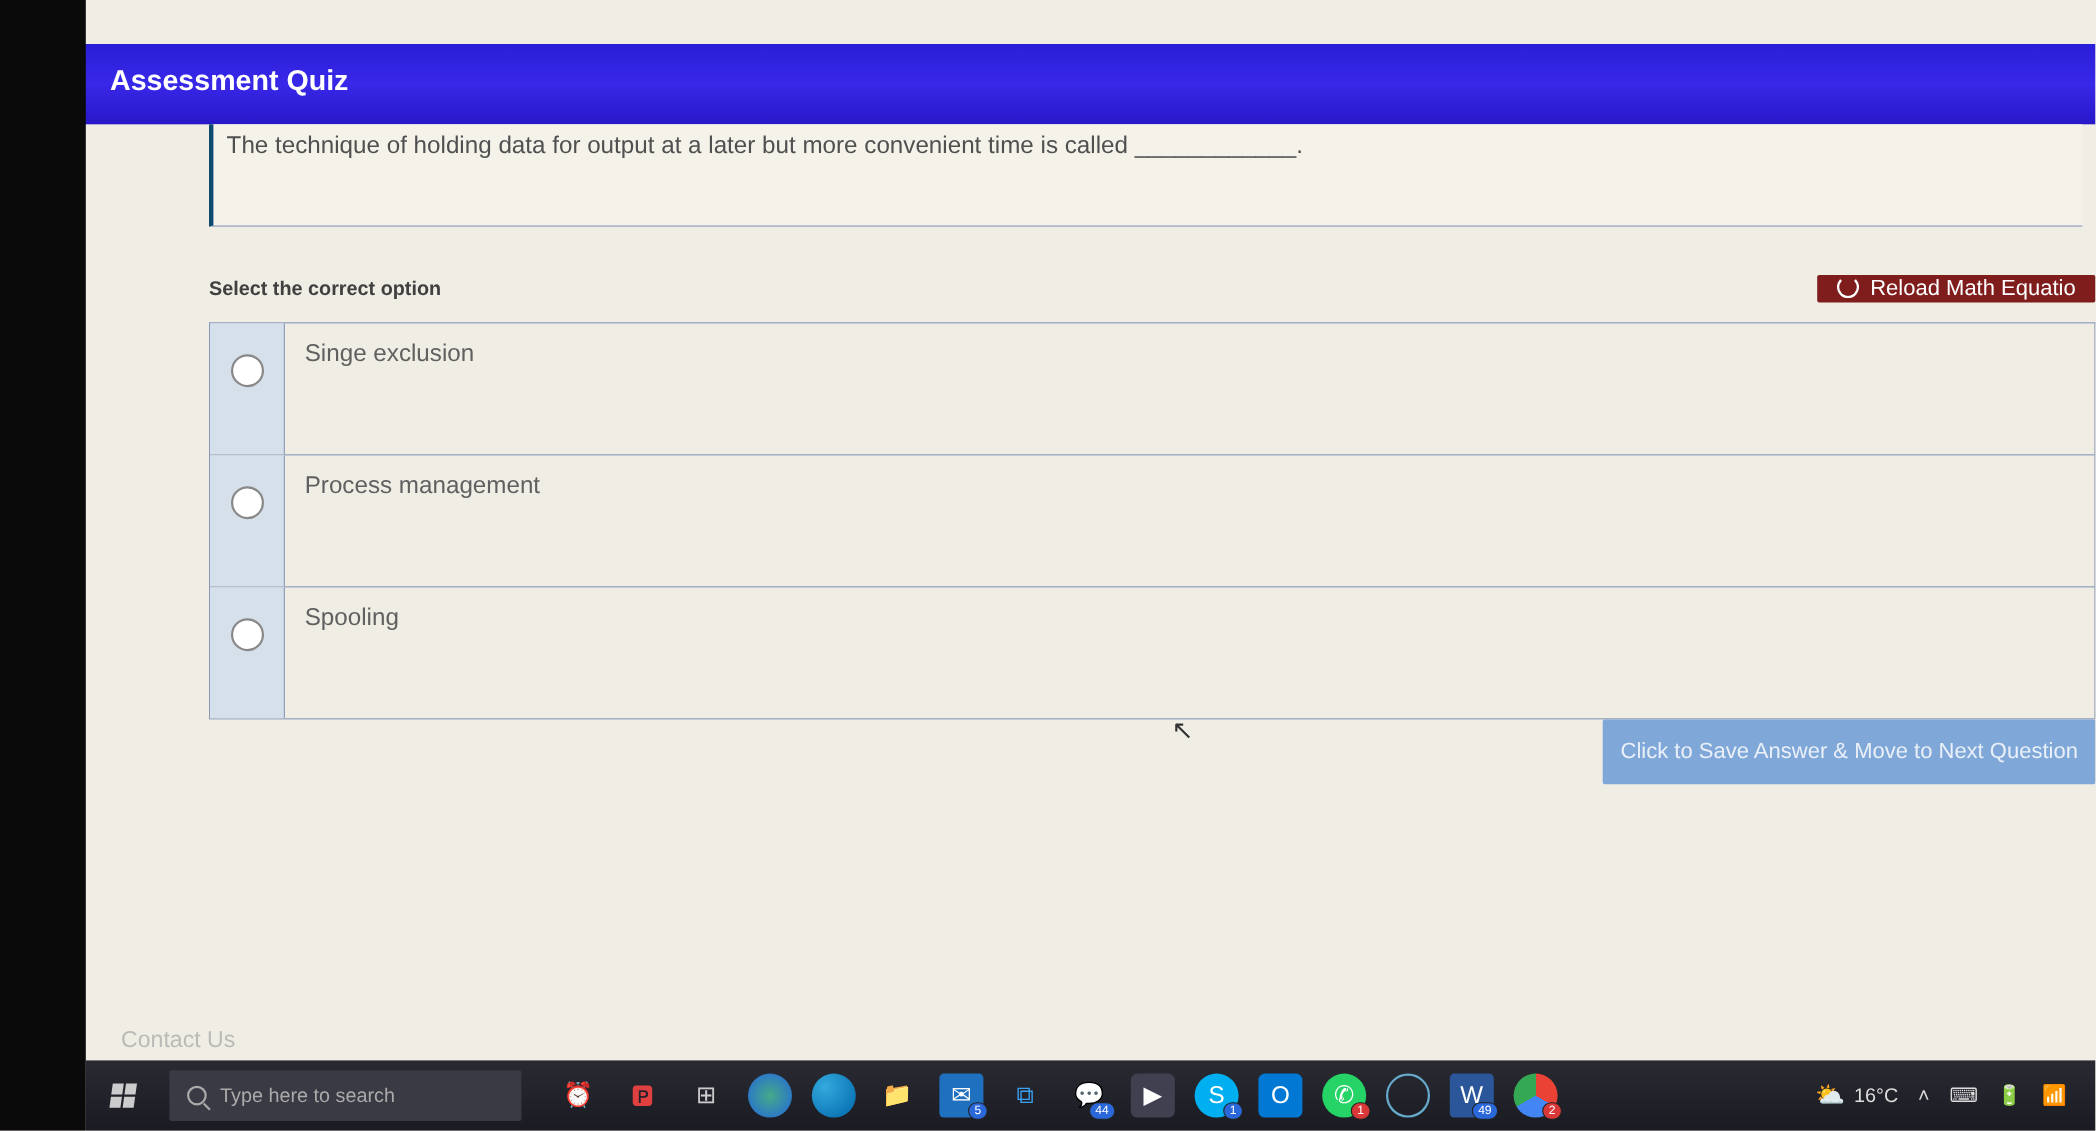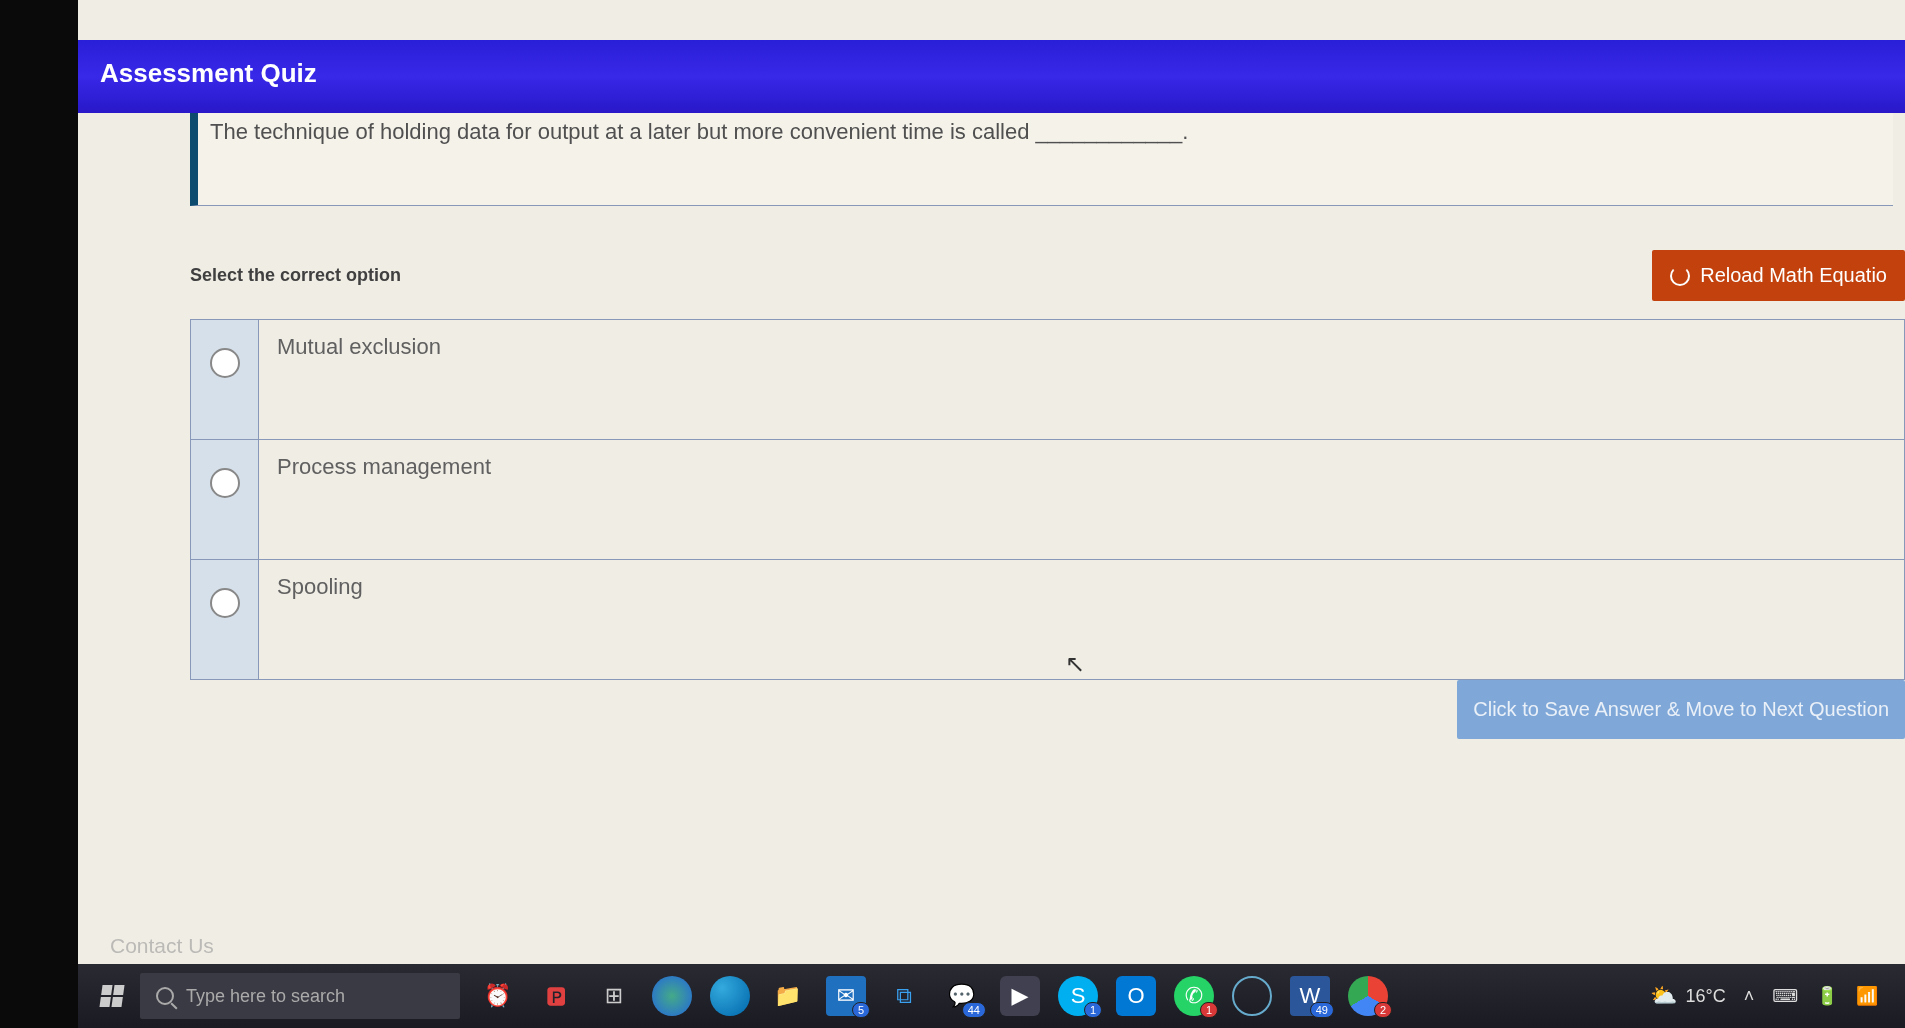--- a/index.html
+++ b/index.html
@@ -10,45 +10,45 @@
       color: #fff;
       padding: 18px 30px 24px 100px;
       font-size: 26px;
       font-weight: 700;
       margin-top: 40px;
     }
 
     .content { padding: 0 0 0 190px; }
 
     .question-box {
-      border-left: 8px solid #0c4a6e;
+      border-left: 4px solid #0c4a6e;
       border-bottom: 1px solid #8898b8;
       padding: 6px 16px 60px 12px;
       margin-right: 12px;
       background: #f5f2ea;
     }
     .question-box p { font-size: 22px; color: #505050; font-weight: 400; }
 
     .instruction-row {
       display: flex;
       justify-content: space-between;
       align-items: center;
       margin-top: 44px;
       margin-bottom: 18px;
       padding-right: 0;
     }
     .instruction-row .label { font-size: 18px; font-weight: 700; color: #404040; }
     .reload-btn {
-      background: #c2410c;
+      background: #7f1d1d;
       color: #fff;
       border: none;
-      padding: 14px 18px;
+      padding: 1px 18px;
       font-size: 20px;
       display: flex;
-      align-items: center;
+      align-items: flex-start;
       gap: 10px;
       cursor: pointer;
       border-radius: 2px;
     }
     .reload-btn .ic {
       width: 20px; height: 20px; border: 2px solid #fff; border-radius: 50%;
       border-top-color: transparent; display: inline-block;
     }
 
     .options { border: 1px solid #8898b8; border-bottom: none; margin-right: 0; }
@@ -90,21 +90,21 @@
 
     
     .taskbar {
       position: absolute;
       bottom: 0; left: 78px; right: 0;
       height: 64px;
       background: linear-gradient(180deg, #2a2a32 0%, #1a1a22 100%);
       display: flex;
       align-items: center;
       padding: 16px 12px;
-      gap: 6px;
+      gap: 20px;
     }
     .start-btn {
       width: 44px; height: 44px; display:flex; align-items:center; justify-content:center;
       cursor:pointer;
     }
     .win-logo { display:grid; grid-template-columns: 10px 10px; grid-template-rows:10px 10px; gap:2px; transform: skewX(-8deg); }
     .win-logo span { background:#ccc; }
     .search-box {
       background: #3a3a44; height: 46px; flex: 0 0 320px;
       display:flex; align-items:center; padding: 0 16px; gap:12px;
@@ -145,21 +145,21 @@
       <span class="ic"></span>
       <span>Reload Math Equatio</span>
     </button>
   </div>
 
   <div class="options">
     <div class="option-row">
       <div class="radio-cell">
           <div class="rad"></div>
         </div>
-      <div class="opt-text">Mutual exclusion</div>
+      <div class="opt-text">Singe exclusion</div>
     </div>
     <div class="option-row">
       <div class="radio-cell">
           <div class="rad"></div>
         </div>
       <div class="opt-text">Process management</div>
     </div>
     <div class="option-row">
       <div class="radio-cell">
           <div class="rad"></div>

